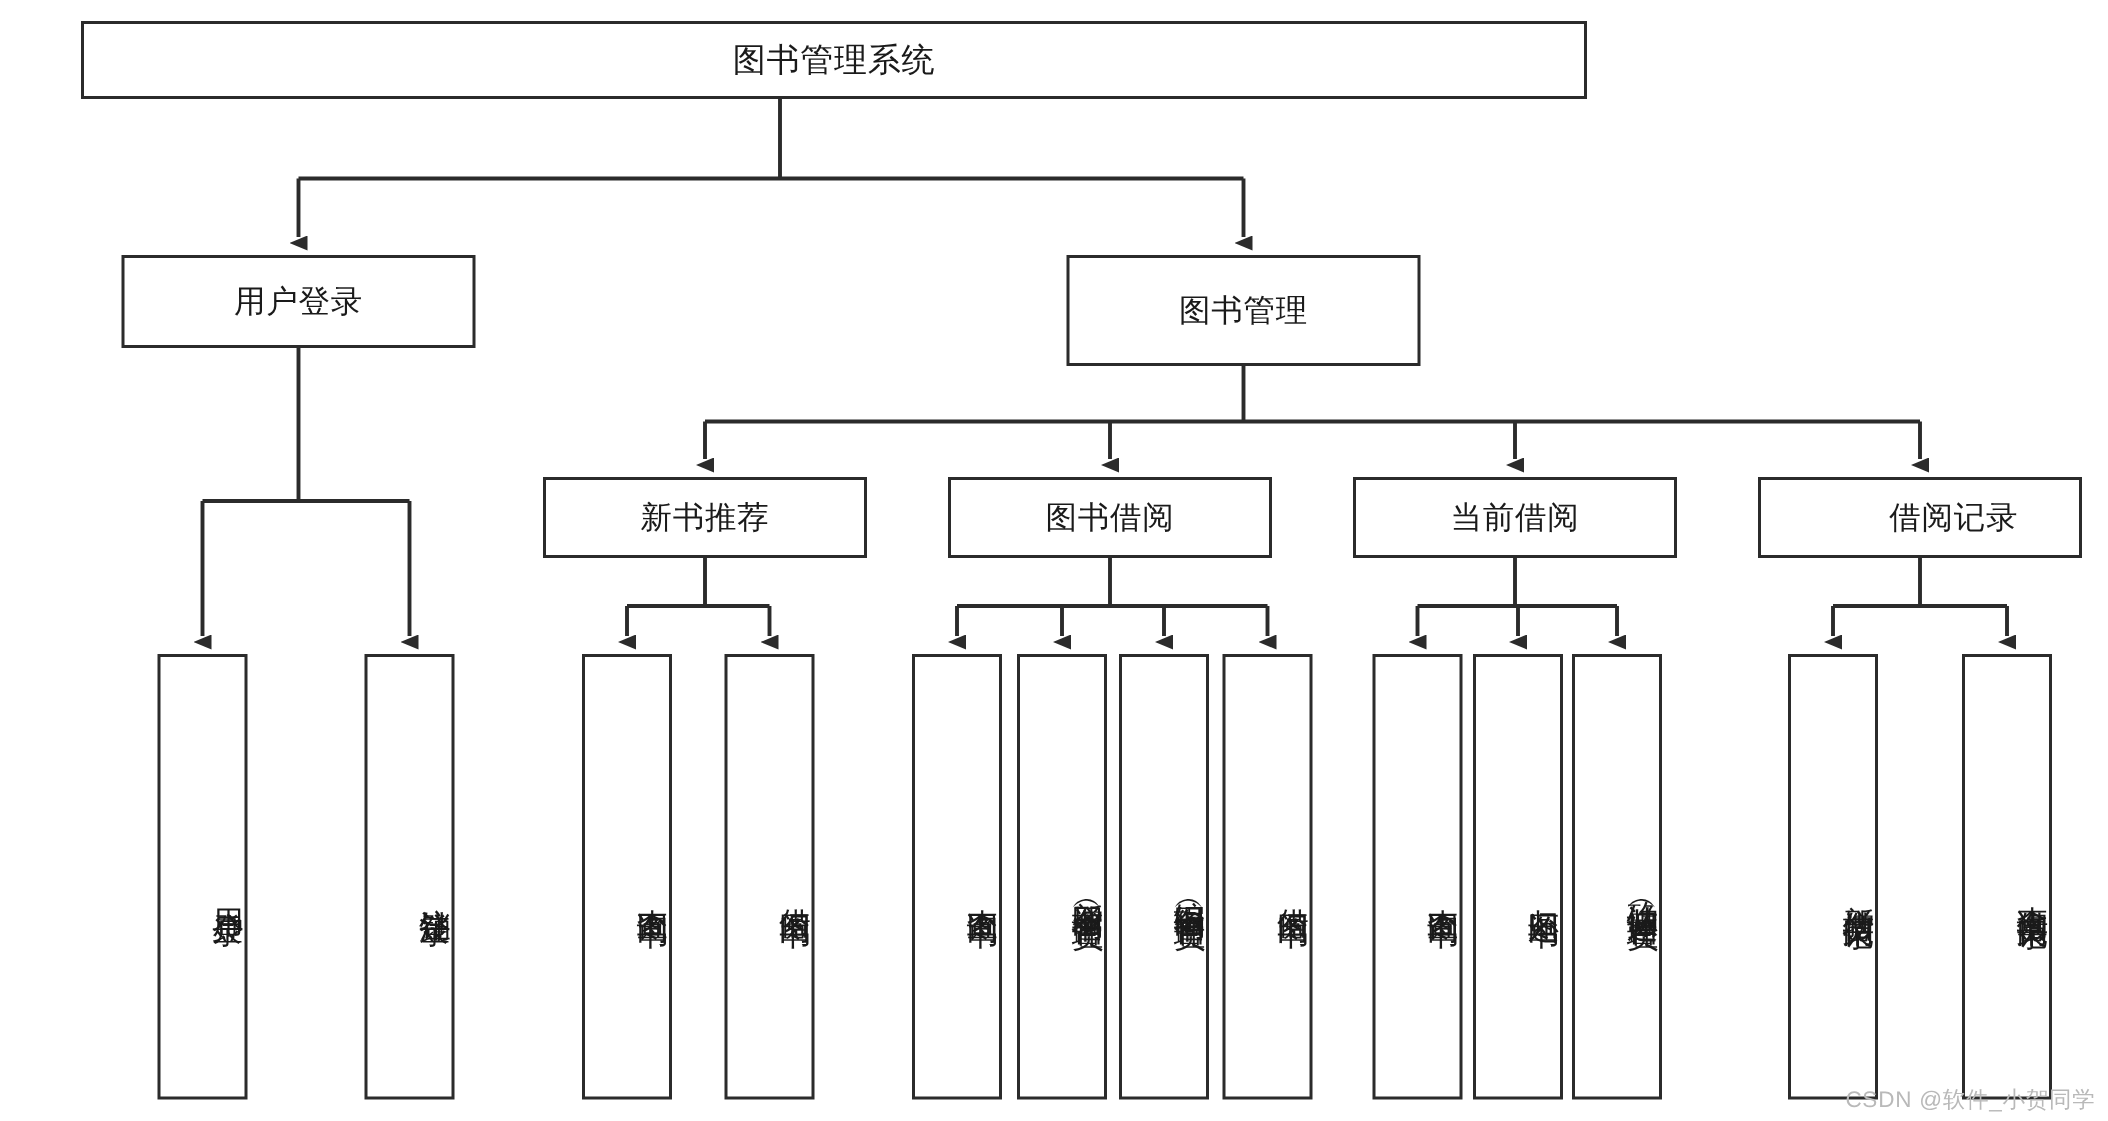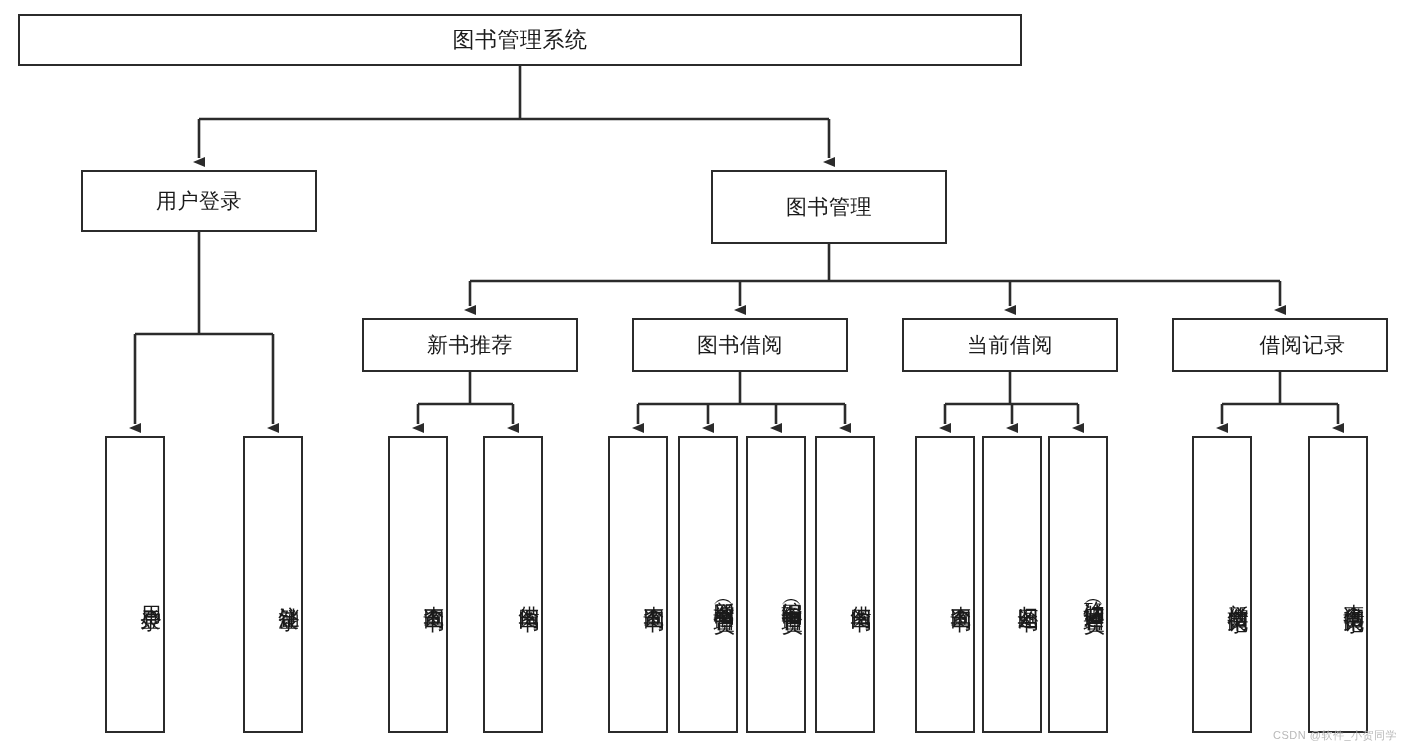--- a/index.html
+++ b/index.html
@@ -44,26 +44,27 @@
     text-orientation: upright;
     font-size: 21px;
     line-height: 1.18;
     letter-spacing: 2px;
     padding-top: 16px;
     align-items: flex-start;
     justify-content: center;
   }
   .node.root {
     font-size: 22px;
+    margin-left: 36px;
   }
   .watermark {
     position: absolute;
     right: 8px;
     bottom: 4px;
-    font-size: 11px;
+    font-size: 15px;
     color: #b9b9b9;
     white-space: nowrap;
     letter-spacing: 0.5px;
     pointer-events: none;
   }
 </style>
 </head>
 <body>
 
 <div id="canvas">

